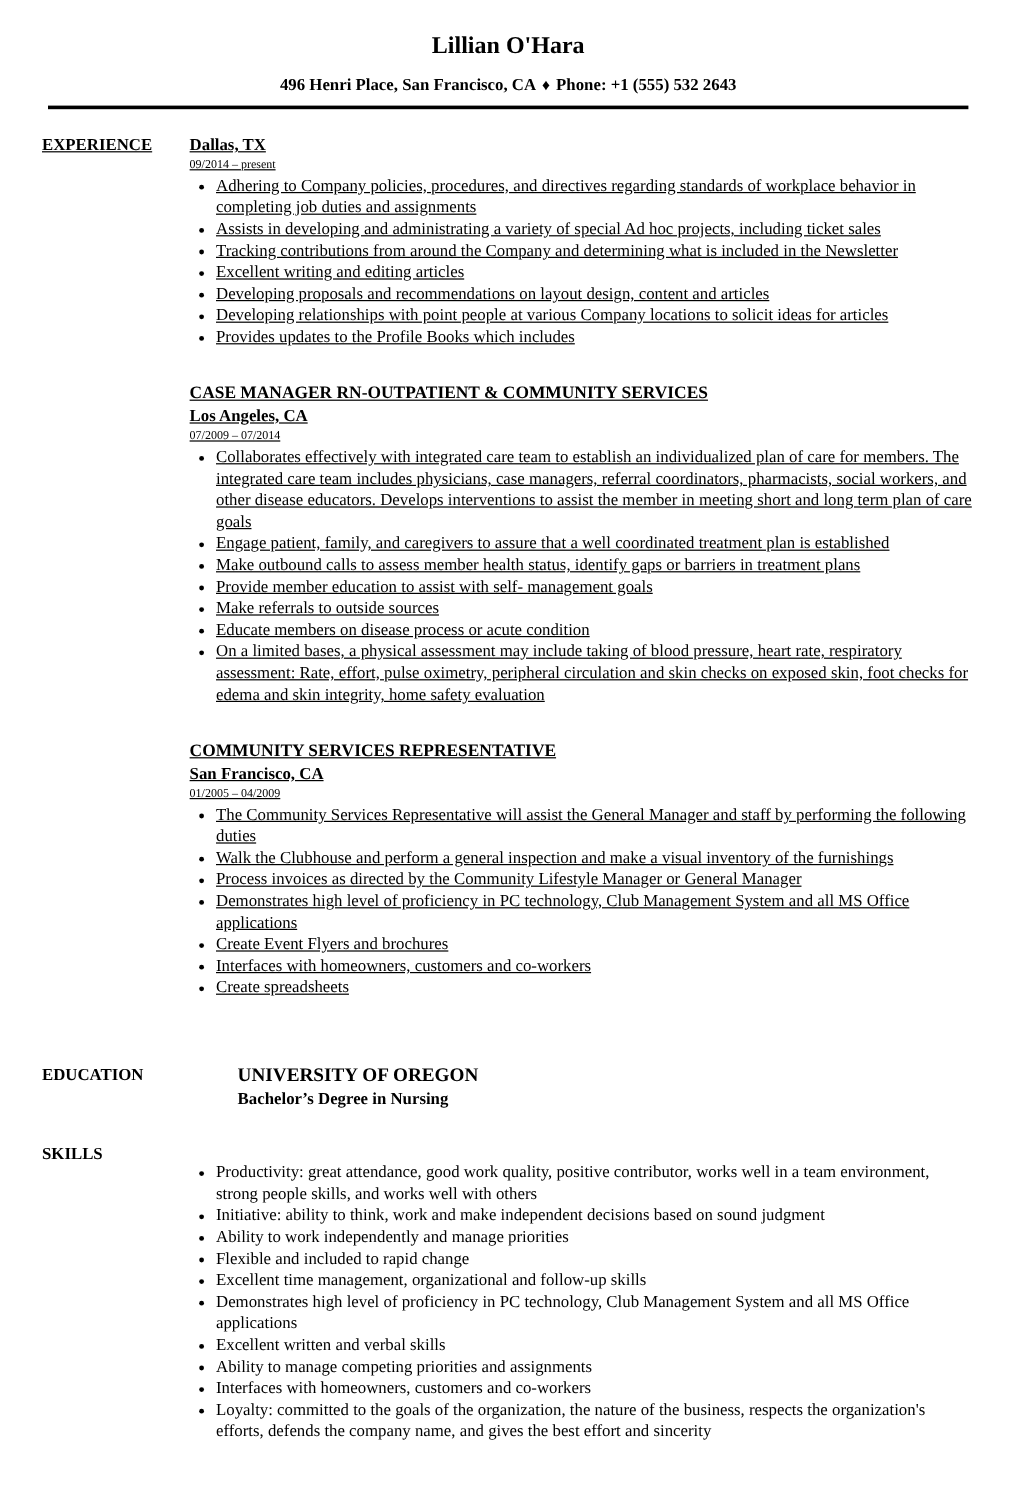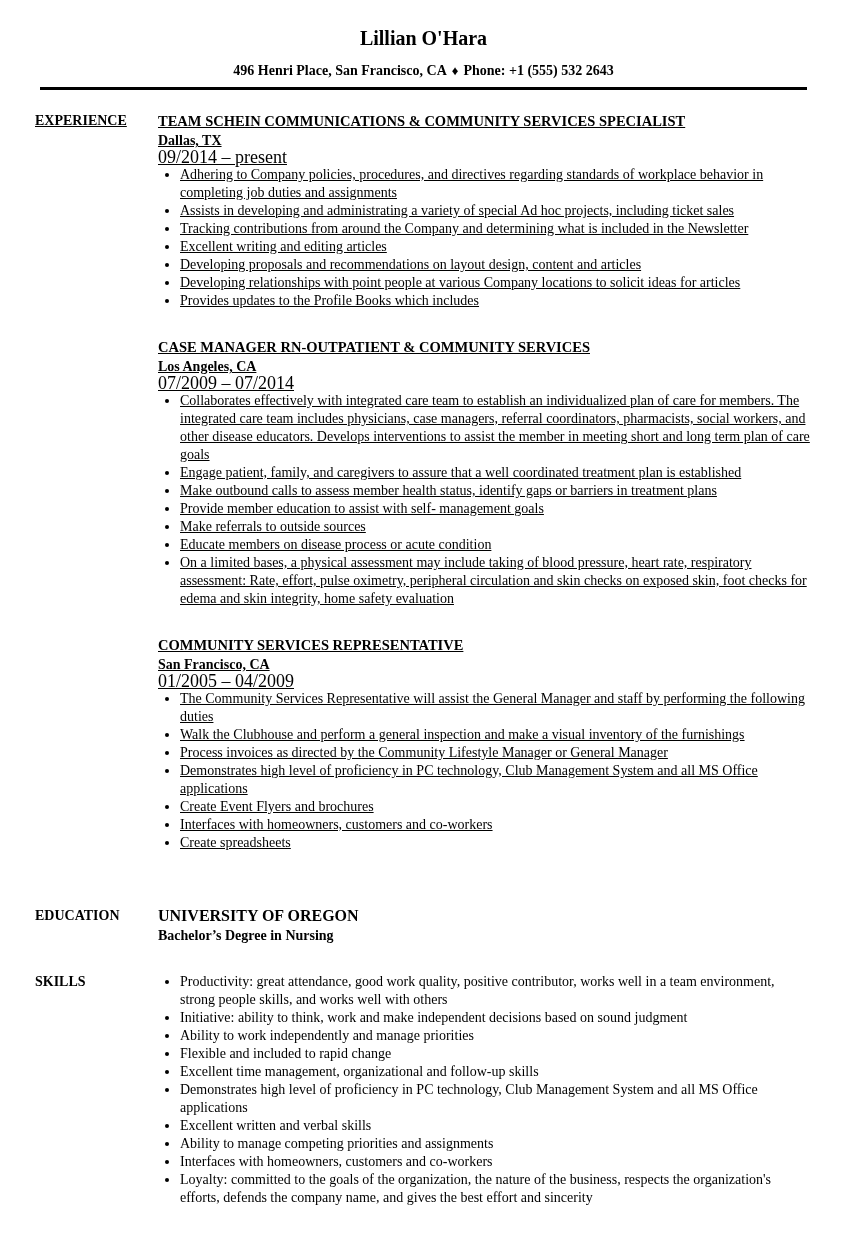--- a/index.html
+++ b/index.html
@@ -41,38 +41,38 @@
   }
   .section-label {
     width: 123px;
     flex: 0 0 123px;
     font-weight: bold;
     font-size: 14px;
     line-height: 20px;
   }
   .section-content { flex: 1 1 auto; min-width: 0; }
   .experience-row { margin-top: 21px; text-decoration: underline; }
-  .education-row  { margin-top: 38px; }
+  .education-row  { margin-top: 38px; gap: 40px; }
   .skills-row     { margin-top: 26px; }
   
   .job { margin-bottom: 27px; }
   .job:last-child { margin-bottom: 16px; }
   .job-title {
     font-size: 14.5px;
     font-weight: bold;
     line-height: 20px;
   }
   .job-location {
     font-size: 14px;
     font-weight: bold;
     line-height: 17px;
     margin-top: 1px;
   }
   .job-dates {
-    font-size: 18px;
+    font-size: 10px;
     line-height: 16px;
   }
   ul.bullets {
     margin: 1px 0 0 0;
     padding-left: 22px;
     list-style: disc outside;
   }
   ul.bullets li {
     line-height: 18px;
     padding-left: 0;
@@ -82,39 +82,38 @@
     font-size: 16px;
     font-weight: bold;
     line-height: 20px;
   }
   .degree {
     font-size: 14px;
     font-weight: bold;
     line-height: 20px;
   }
   
-  .skills-row ul.bullets { margin-top: 1px; }
+  .skills-row ul.bullets { margin-top: 16px; }
 </style>
 </head>
 <body>
 
 <div class="page">
 
   <header class="header">
     <h1 class="candidate-name">Lillian O'Hara</h1>
     <p class="contact-line"><span>496 Henri Place, San Francisco, CA</span><span class="diamond">♦</span><span>Phone: +1 (555) 532 2643</span></p>
     <hr class="header-rule">
   </header>
 
   <section class="section-row experience-row">
     <div class="section-label">EXPERIENCE</div>
     <div class="section-content">
 
       <article class="job">
-        <h2 class="job-title">TEAM SCHEIN COMMUNICATIONS &amp; COMMUNITY SERVICES SPECIALIST</h2>
         <h3 class="job-location">Dallas, TX</h3>
         <div class="job-dates">09/2014 – present</div>
         <ul class="bullets">
           <li>Adhering to Company policies, procedures, and directives regarding standards of workplace behavior in completing job duties and assignments</li>
           <li>Assists in developing and administrating a variety of special Ad hoc projects, including ticket sales</li>
           <li>Tracking contributions from around the Company and determining what is included in the Newsletter</li>
           <li>Excellent writing and editing articles</li>
           <li>Developing proposals and recommendations on layout design, content and articles</li>
           <li>Developing relationships with point people at various Company locations to solicit ideas for articles</li>
           <li>Provides updates to the Profile Books which includes</li>

